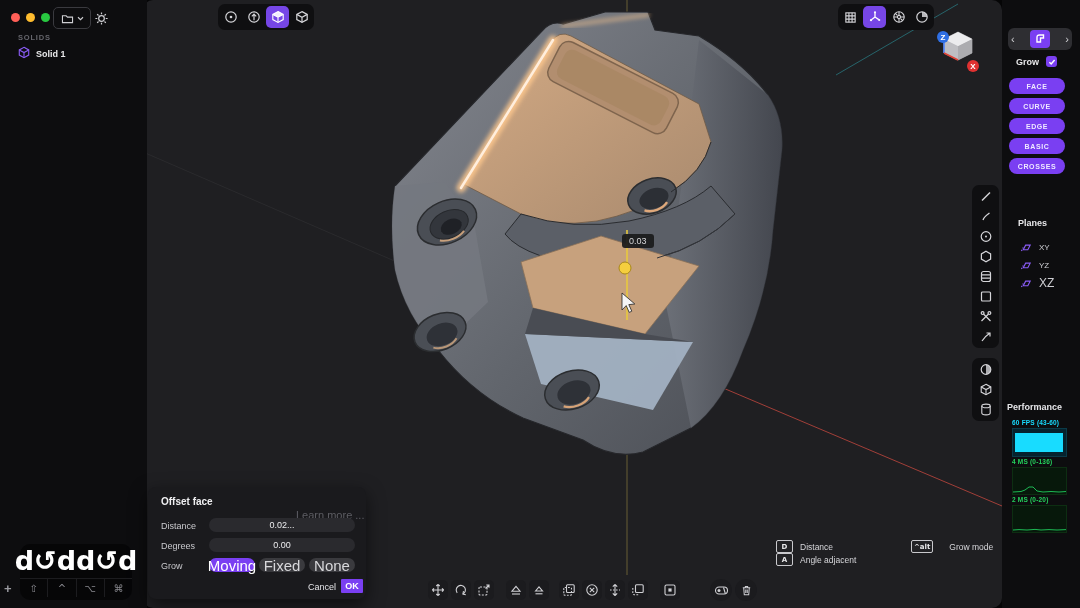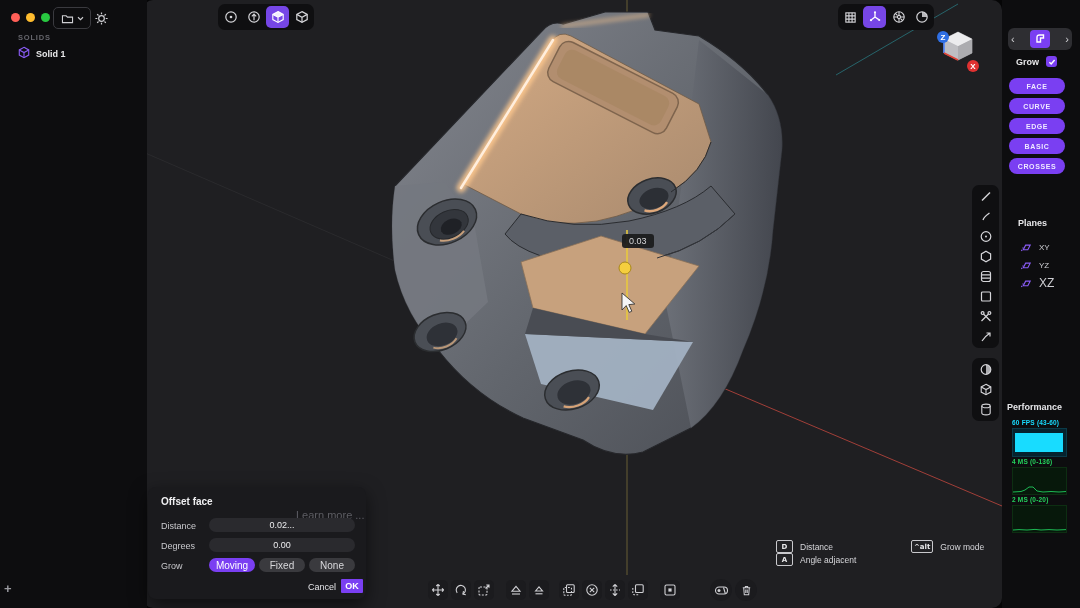--- a/index.html
+++ b/index.html
@@ -26,21 +26,21 @@
   .keycap{display:inline-flex;align-items:center;justify-content:center;min-width:11px;height:11px;padding:0 2px;
           border:1px solid #c9c9cd;border-radius:2px;background:#222225;color:#e8e8ea;
           font-size:7px;font-weight:bold;font-family:"DejaVu Sans",sans-serif;}
   .hint-label{font-size:8.5px;color:#d6d6da;}
   
   .dialog{left:148px;top:487px;width:218px;height:112px;background:#1a1a1d;border-radius:8px;
           box-shadow:0 6px 18px rgba(0,0,0,.55);z-index:30;}
   .dlg-label{font-size:9px;color:#c9c9cd;}
   .dlg-input{background:#2a2a2e;border-radius:7px;height:14px;display:flex;align-items:center;justify-content:center;
              color:#ececee;font-size:9px;}
-  .seg{height:14px;border-radius:7px;display:flex;align-items:center;justify-content:center;font-size:10px;color:#d8d8db;background:#3a3a3e;}
+  .seg{height:14px;border-radius:7px;display:flex;align-items:center;justify-content:center;font-size:15px;color:#d8d8db;background:#3a3a3e;}
   .seg.on{background:#7a3ff2;color:#fff;}
   .okbtn{background:#7a3ff2;color:#fff;border-radius:1px;font-size:9px;font-weight:bold;
          display:flex;align-items:center;justify-content:center;width:22px;height:14px;}
   
   .keycast{left:20px;top:544px;width:112px;height:56px;background:rgba(5,5,6,.92);border-radius:10px;z-index:40;
            display:flex;flex-direction:column;align-items:center;}
   .keycast-text{font-family:"DejaVu Sans",sans-serif;font-size:27px;font-weight:bold;color:#fff;line-height:34px;letter-spacing:0;}
   .mods{display:flex;width:100%;height:18px;border-top:1px solid #1c1c1f;}
   .mods span{flex:1;display:flex;align-items:center;justify-content:center;color:#8a8a90;
              font-family:"DejaVu Sans",sans-serif;font-size:10px;border-right:1px solid #1c1c1f;}
@@ -548,20 +548,29 @@
   </div>
 
   <div class="abs" style="left:776px;top:540px;display:flex;align-items:center;gap:7px;">
     <span class="keycap">D</span>
     <span class="hint-label">Distance</span>
   </div>
   <div class="abs" style="left:776px;top:553px;display:flex;align-items:center;gap:7px;">
     <span class="keycap">A</span>
     <span class="hint-label">Angle adjacent</span>
   </div>
-  <div class="abs" style="left:911px;top:540px;display:flex;align-items:center;gap:7px;">
+  <div class="abs" style="left:911px;top:540px;display:flex;align-items:center;gap:16px;">
     <span class="keycap">^alt</span>
     <span class="hint-label">Grow mode</span>
   </div>
 
   <div class="abs" style="left:4px;top:581px;color:#9a9aa0;font-size:13px;font-weight:bold;">+</div>
+  <div class="abs keycast">
+    <div class="keycast-text">d↺dd↺d</div>
+    <div class="mods">
+      <span>⇧</span>
+      <span>^</span>
+      <span>⌥</span>
+      <span>⌘</span>
+    </div>
+  </div>
 
 </div>
 
 </body></html>

